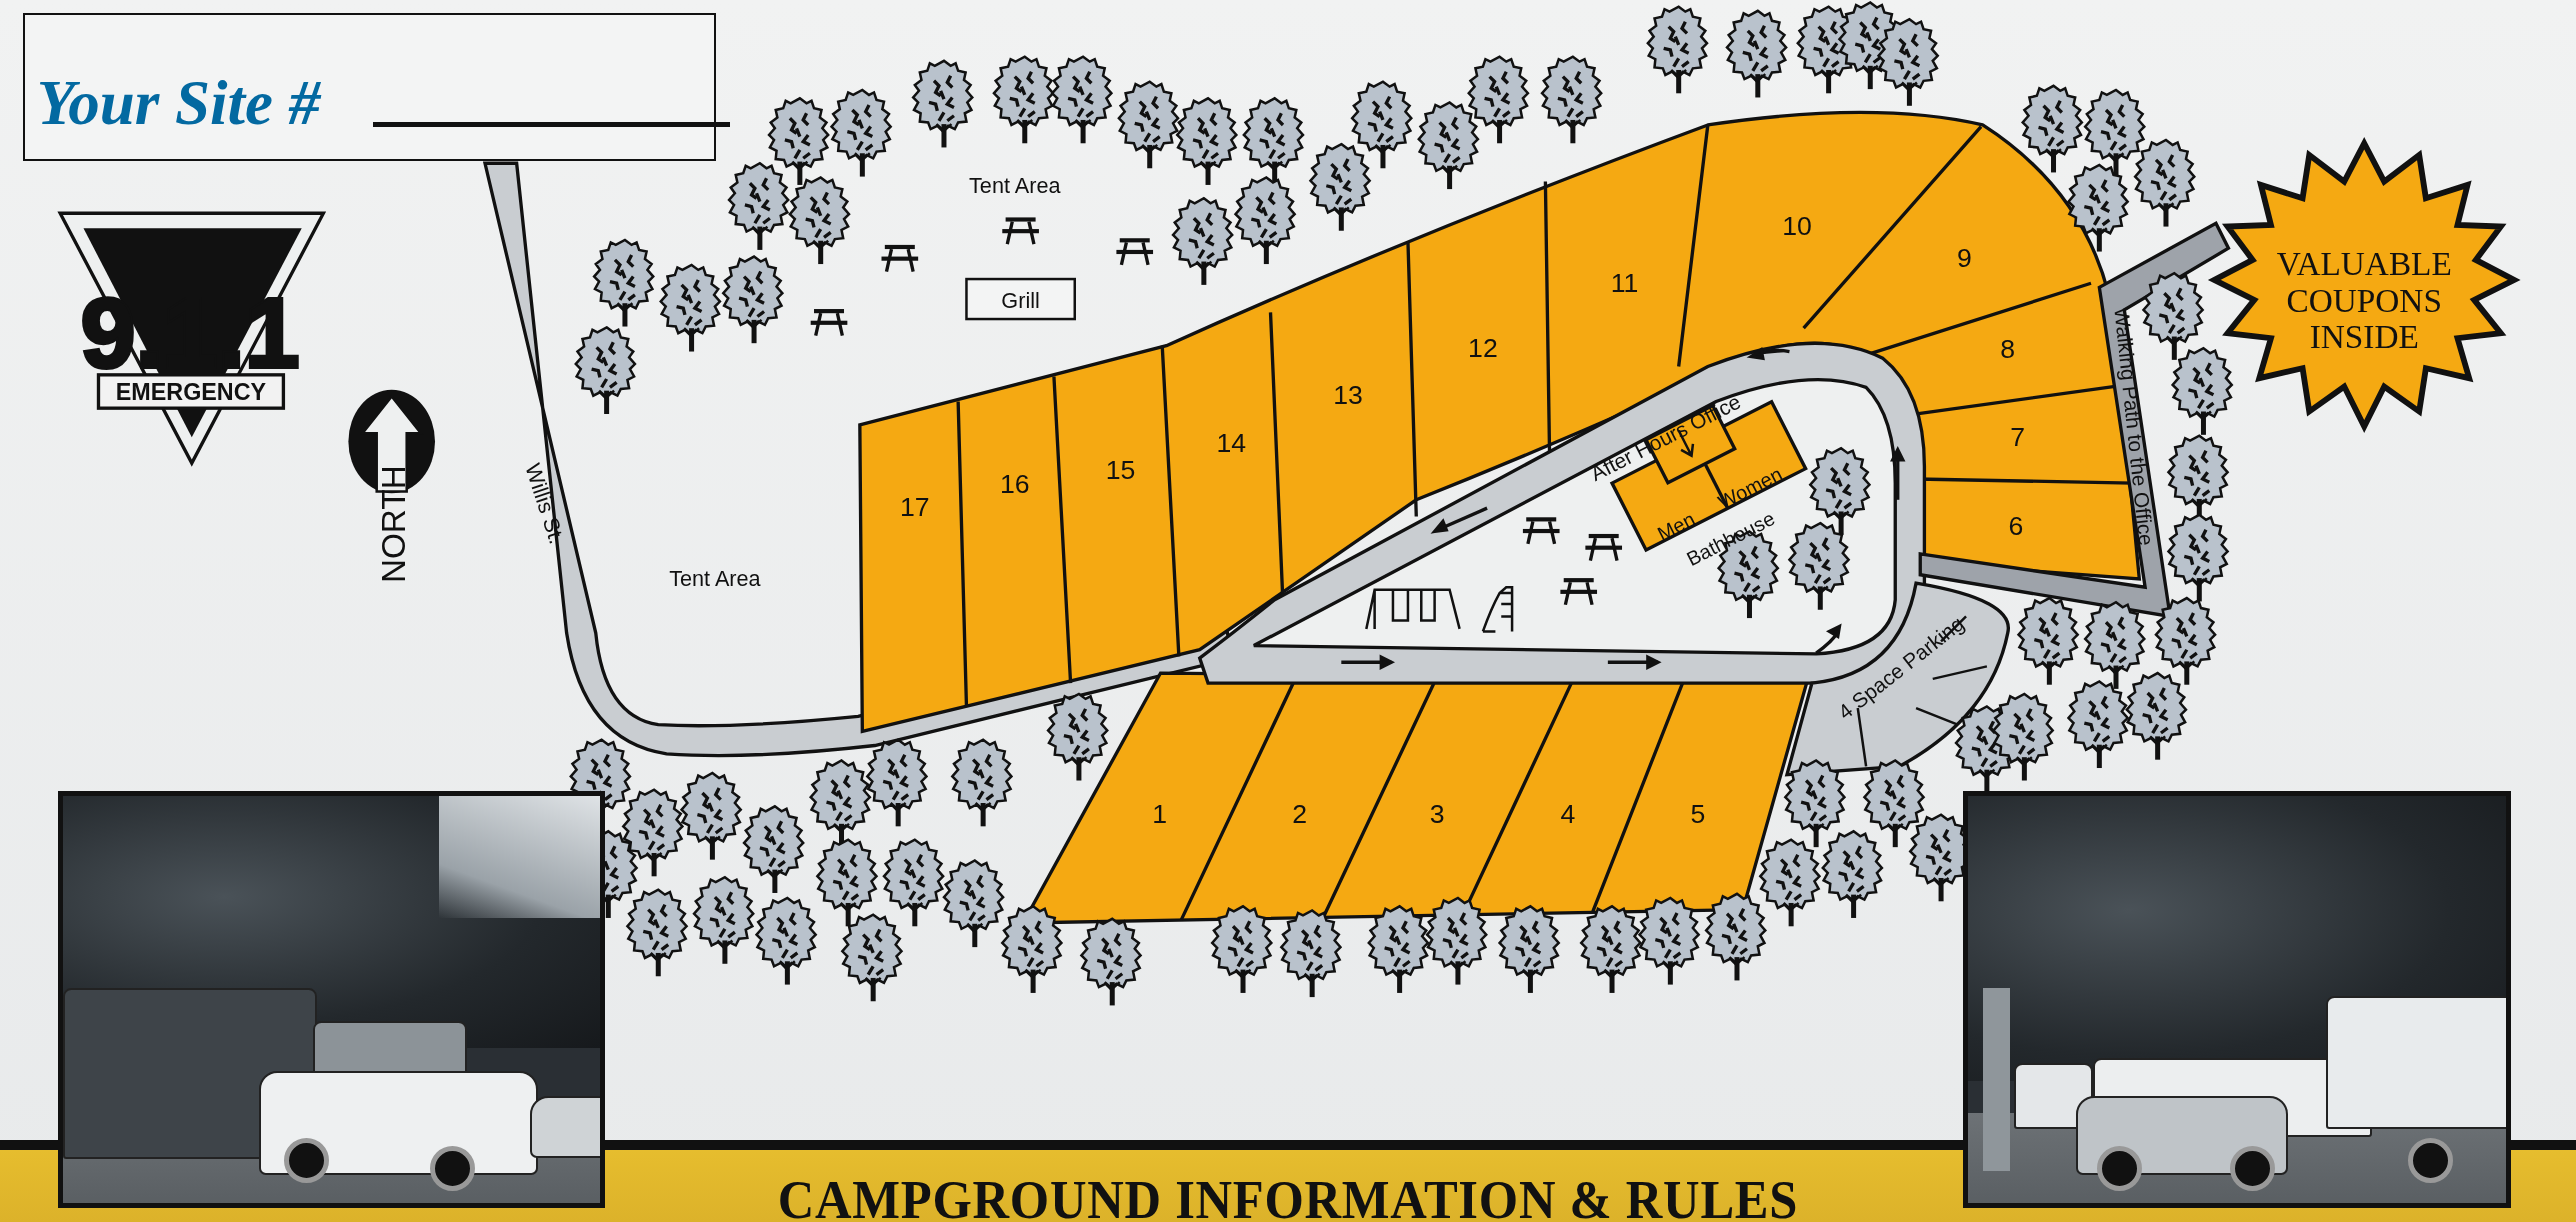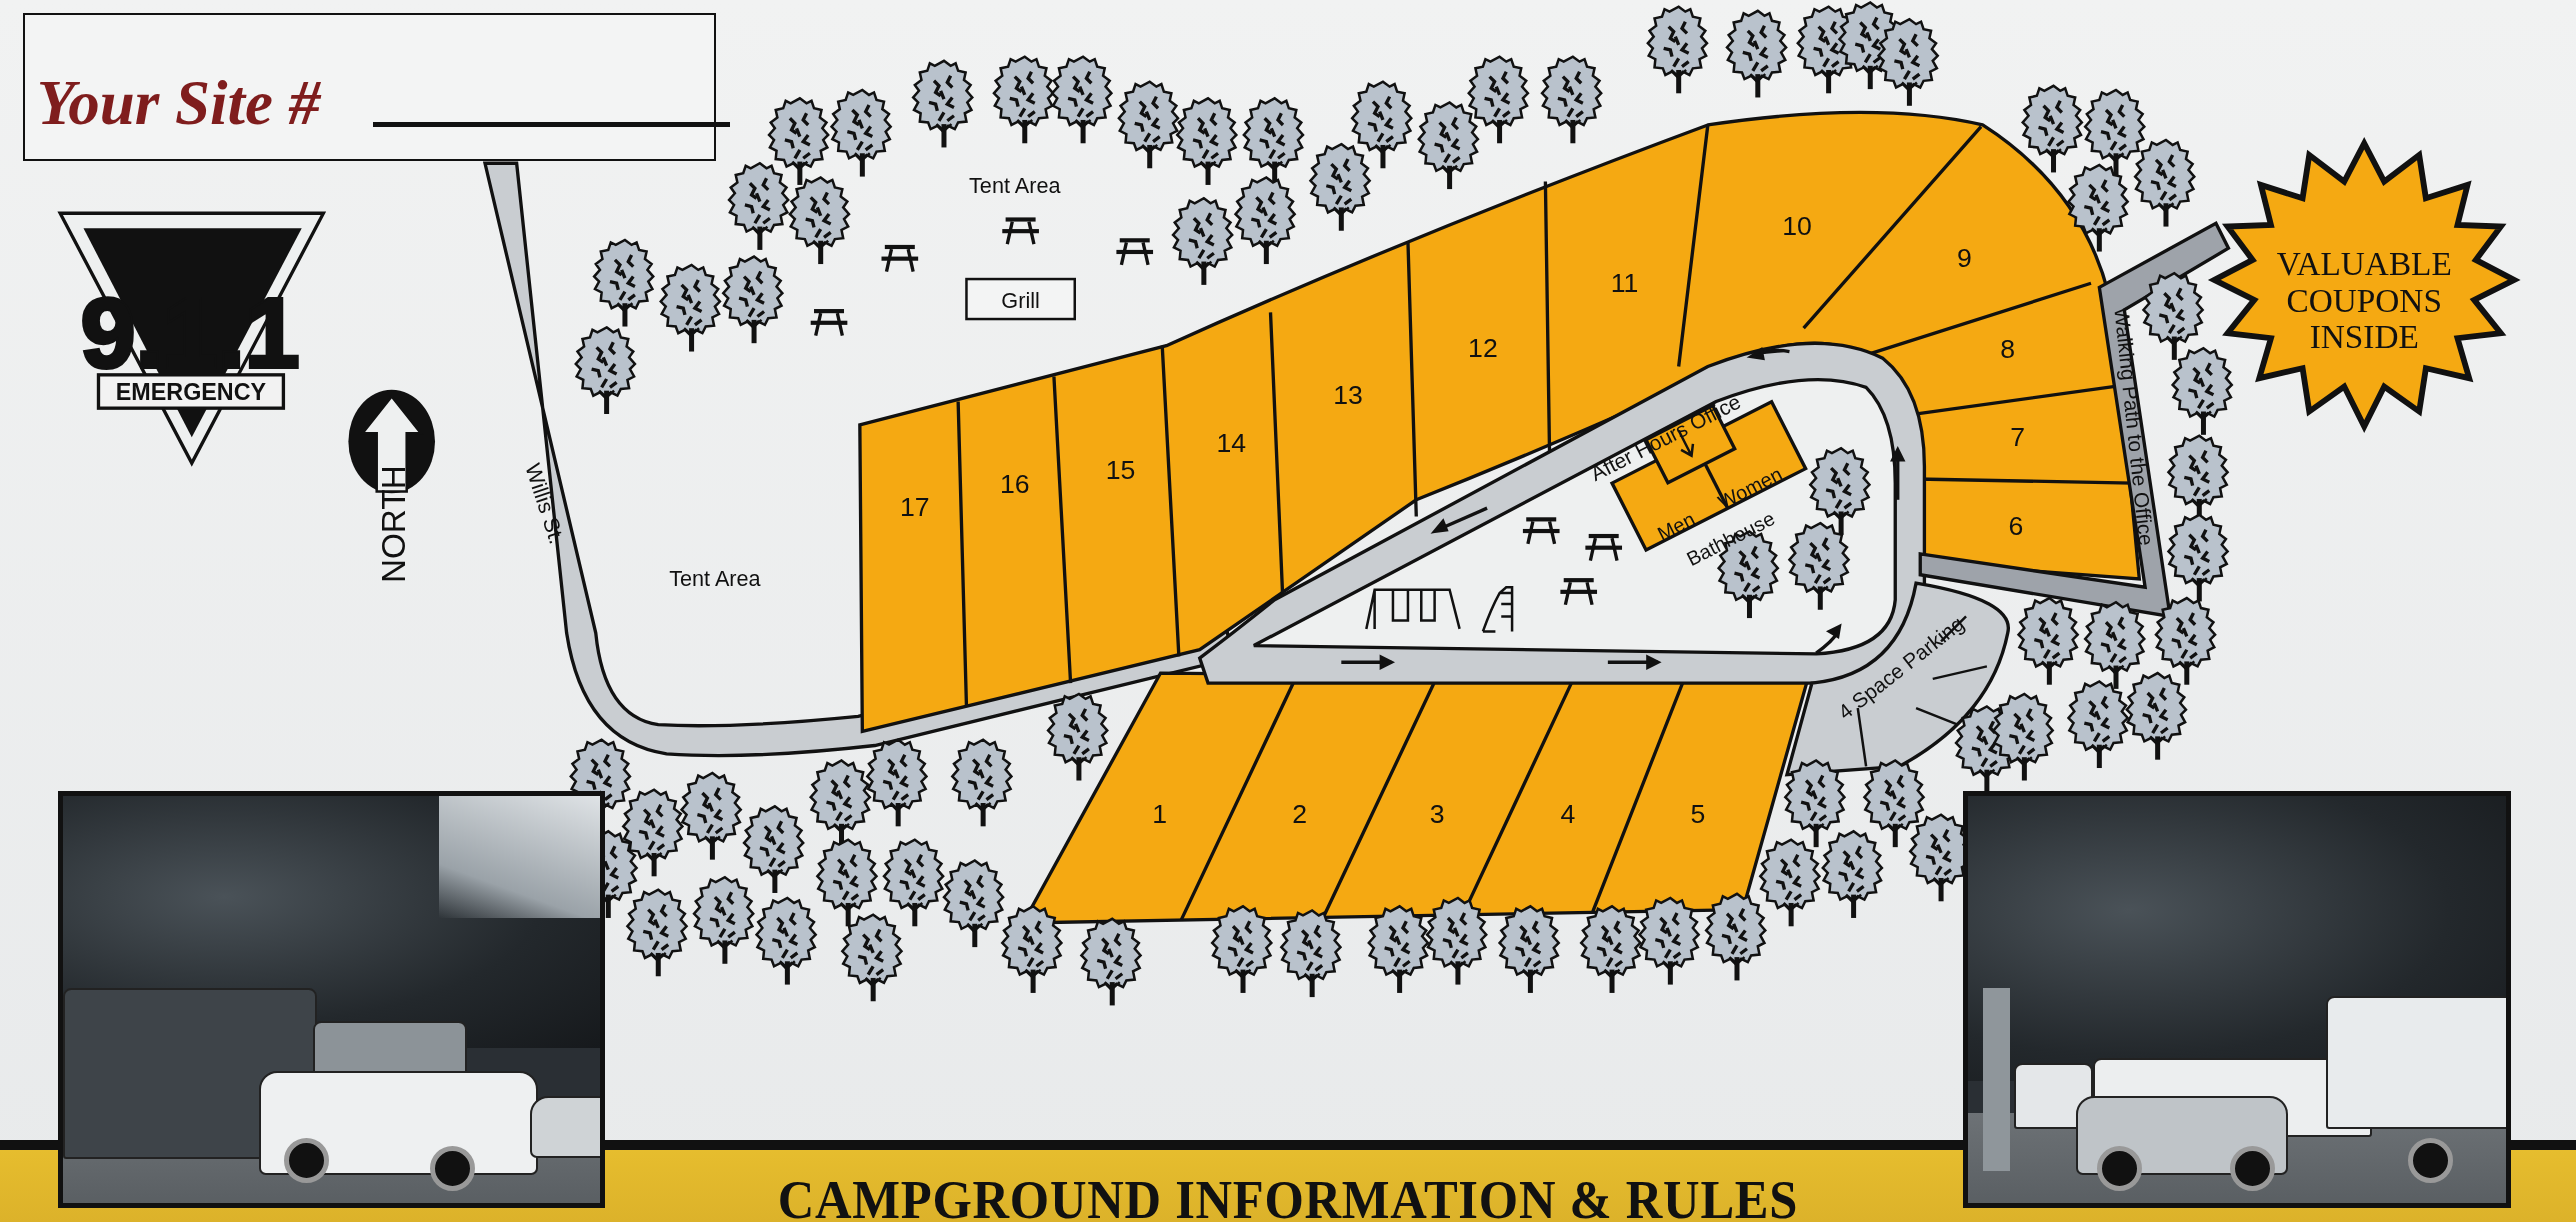--- a/index.html
+++ b/index.html
@@ -4,21 +4,21 @@
 <style>
   html, body { margin: 0; padding: 0; background: #eceeef; }
   body { width: 2576px; height: 1222px; overflow: hidden; position: relative;
          font-family: "Liberation Sans", sans-serif; }
   .page { position: absolute; left: 0; top: 0; width: 2576px; height: 1222px;
           background: linear-gradient(180deg, #f1f2f2 0%, #e8eaeb 100%); }
   svg.map { position: absolute; left: 0; top: 0; }
   .site-box { position: absolute; left: 23px; top: 13.3px; width: 693px; height: 148px;
               border: 2.5px solid #111; box-sizing: border-box; background: #f3f4f4; }
   .site-box .lbl { position: absolute; left: 11.7px; top: 52px; font-family: "Liberation Serif", serif;
-                   font-style: italic; font-weight: bold; font-size: 63px; color: #7f1d1d; letter-spacing: 0px; }
+                   font-style: italic; font-weight: bold; font-size: 63px; color: #0369a1; letter-spacing: 0px; }
   .site-box .blank { position: absolute; left: 348px; top: 107px; width: 357px; height: 5px; background: #111; }
   .banner { position: absolute; left: 0; top: 1140px; width: 2576px; height: 82px;
             border-top: 10px solid #111; box-sizing: border-box;
             background: linear-gradient(180deg, #e6bd2e 0%, #dcb22a 100%); }
   .banner .title { position: absolute; left: 0; right: 0; top: 18.3px; text-align: center;
                    font-family: "Liberation Serif", serif; font-weight: bold; font-size: 55px;
                    color: #111; letter-spacing: 0.8px; transform: scaleX(0.92); }
   .photo { position: absolute; border: 5.8px solid #111; box-sizing: border-box; overflow: hidden;
            background: #2a2f34; }
   .photo.left { left: 58px; top: 791px; width: 547px; height: 417px; }

